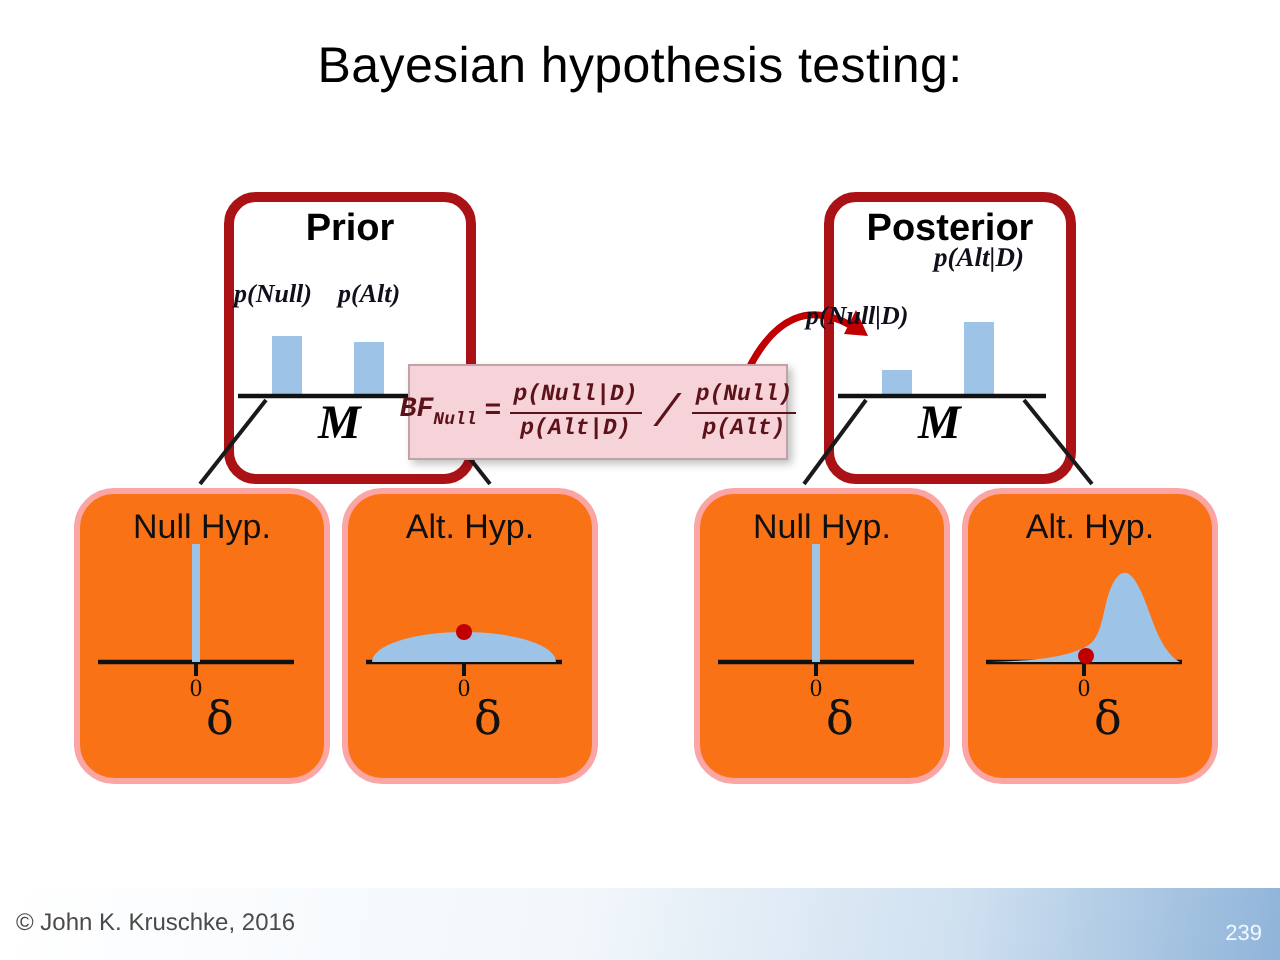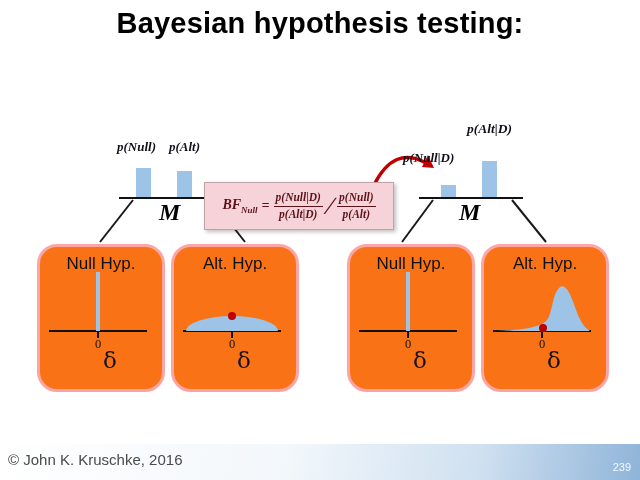--- a/index.html
+++ b/index.html
@@ -2,22 +2,22 @@
 <html><head>
 <meta charset="utf-8">
 <style>
   html,body { margin:0; padding:0; background:#888; }
   .slide {
     position:relative; width:640px; height:480px; background:#ffffff;
     font-family:"Liberation Sans", sans-serif; overflow:hidden; margin:0 auto;
   }
   
   .title {
-    position:absolute; top:4px; left:0; width:100%;
-    text-align:center; font-weight:bold; font-size:29px; color:#000;
+    position:absolute; top:17px; left:0; width:100%;
+    text-align:center; font-weight:normal; font-size:25px; color:#000;
     line-height:1.32; letter-spacing:0.2px;
   }
   
   .redbox {
     position:absolute; top:96px; width:116px; height:136px;
     border:5px solid #AB1216; border-radius:16px; background:#fff; z-index:1;
   }
   #prior-box { left:112px; }
   #posterior-box { left:412px; }
   .redbox-label { text-align:center; font-weight:bold; font-size:19px; color:#000; margin-top:3px; }
@@ -38,21 +38,21 @@
     position:absolute; z-index:3; font-family:"Liberation Serif", serif;
     font-style:italic; font-weight:bold; font-size:24px; color:#000;
   }
   #prior-m { left:159px; top:199px; }
   #post-m  { left:459px; top:199px; }
   
   .formula-box {
     position:absolute; left:204px; top:182px; width:188px; height:46px; z-index:4;
     background:#F5D3D9; border:1px solid #bfa3a8; box-shadow:2px 2px 4px rgba(0,0,0,0.25);
     display:flex; align-items:center; justify-content:center; gap:4px;
-    font-family:Liberation Serif, serif; font-weight:bold; font-style:italic; color:#5C1218;
+    font-family:Liberation Mono, monospace; font-weight:bold; font-style:italic; color:#5C1218;
   }
   .formula-box .bf { font-size:14px; }
   .formula-box sub { font-size:9px; }
   .formula-box .eq { font-size:14px; }
   .frac { display:inline-flex; flex-direction:column; align-items:center; font-size:11.5px; line-height:1.2; }
   .frac .num { border-bottom:1.5px solid #5C1218; padding:0 2px 1px; }
   .frac .den { padding-top:1px; }
   .big-slash { font-size:25px; font-style:italic; margin:0 1px; }
   
   .panel {
@@ -71,38 +71,44 @@
     font-family:"DejaVu Serif", serif; font-size:23px; color:#111;
   }
   #delta-0 { left:103px; } #delta-1 { left:237px; } #delta-2 { left:413px; } #delta-3 { left:547px; }
   
   .overlay { position:absolute; left:0; top:0; z-index:2; pointer-events:none; }
   
   .footer-strip {
     position:absolute; left:0; bottom:0; width:640px; height:36px; z-index:0;
     background:linear-gradient(100deg, #ffffff 0%, #f2f7fb 45%, #cfe0f0 75%, #8fb4d9 100%);
   }
-  .copyright { position:absolute; left:8px; bottom:12px; z-index:3; font-size:15px; color:#4a4a4a; }
+  .copyright { position:absolute; left:8px; bottom:12px; z-index:3; font-size:12px; color:#4a4a4a; }
   .page-number { position:absolute; right:9px; bottom:7px; z-index:3; font-size:11px; color:#f2f8ff; }
 </style>
 </head>
 <body>
 
 <div class="slide">
 
   <div class="title">
     <div>Bayesian hypothesis testing:</div>
   </div>
 
+  <div class="redbox" id="prior-box">
+    <div class="redbox-label">Prior</div>
+  </div>
   <div class="math-label" id="p-null-label">p(Null)</div>
   <div class="math-label" id="p-alt-label">p(Alt)</div>
   <div class="bar" id="prior-bar-null"></div>
   <div class="bar" id="prior-bar-alt"></div>
   <div class="m-label" id="prior-m">M</div>
 
+  <div class="redbox" id="posterior-box">
+    <div class="redbox-label">Posterior</div>
+  </div>
   <div class="math-label" id="p-alt-d-label">p(Alt|D)</div>
   <div class="math-label" id="p-null-d-label">p(Null|D)</div>
   <div class="bar" id="post-bar-null"></div>
   <div class="bar" id="post-bar-alt"></div>
   <div class="m-label" id="post-m">M</div>
 
   <div class="formula-box">
     <span class="bf"><span>BF</span><sub>Null</sub></span>
     <span class="eq">=</span>
     <span class="frac">

